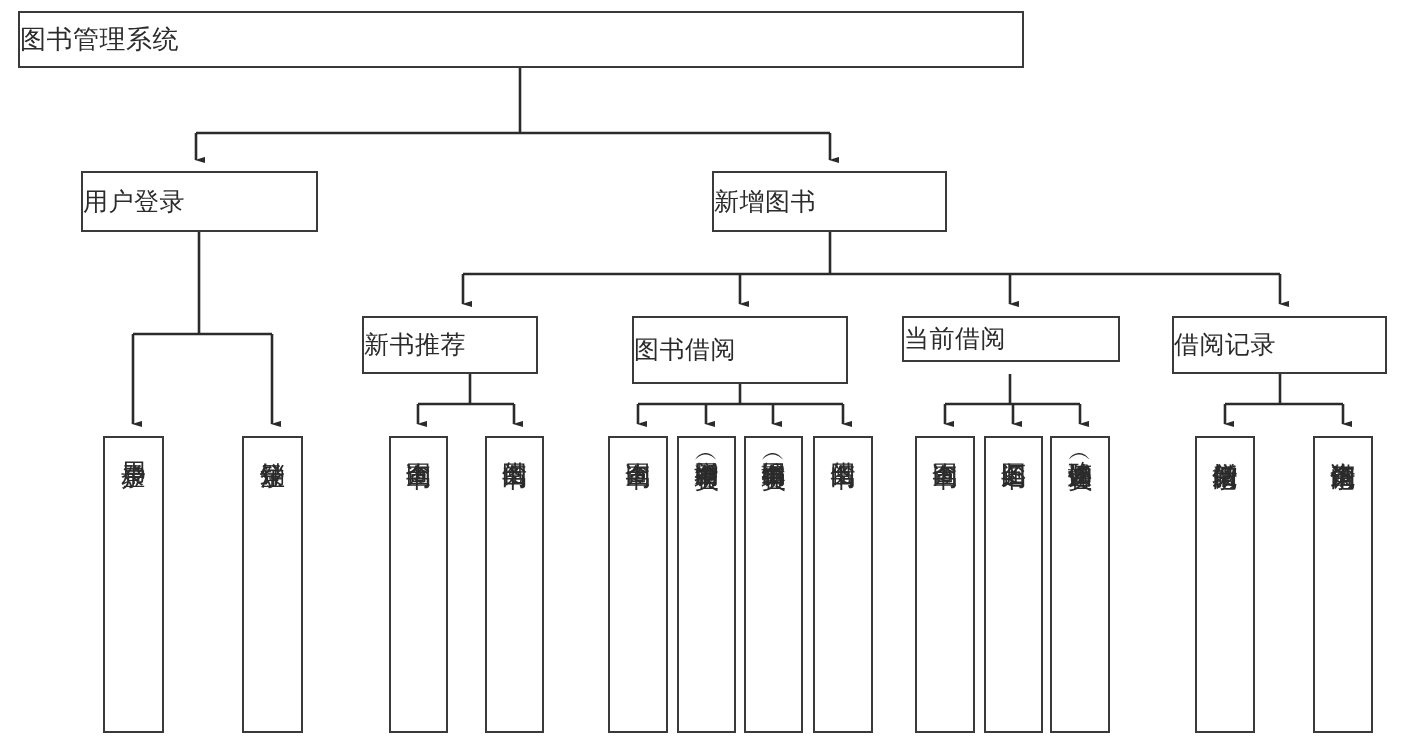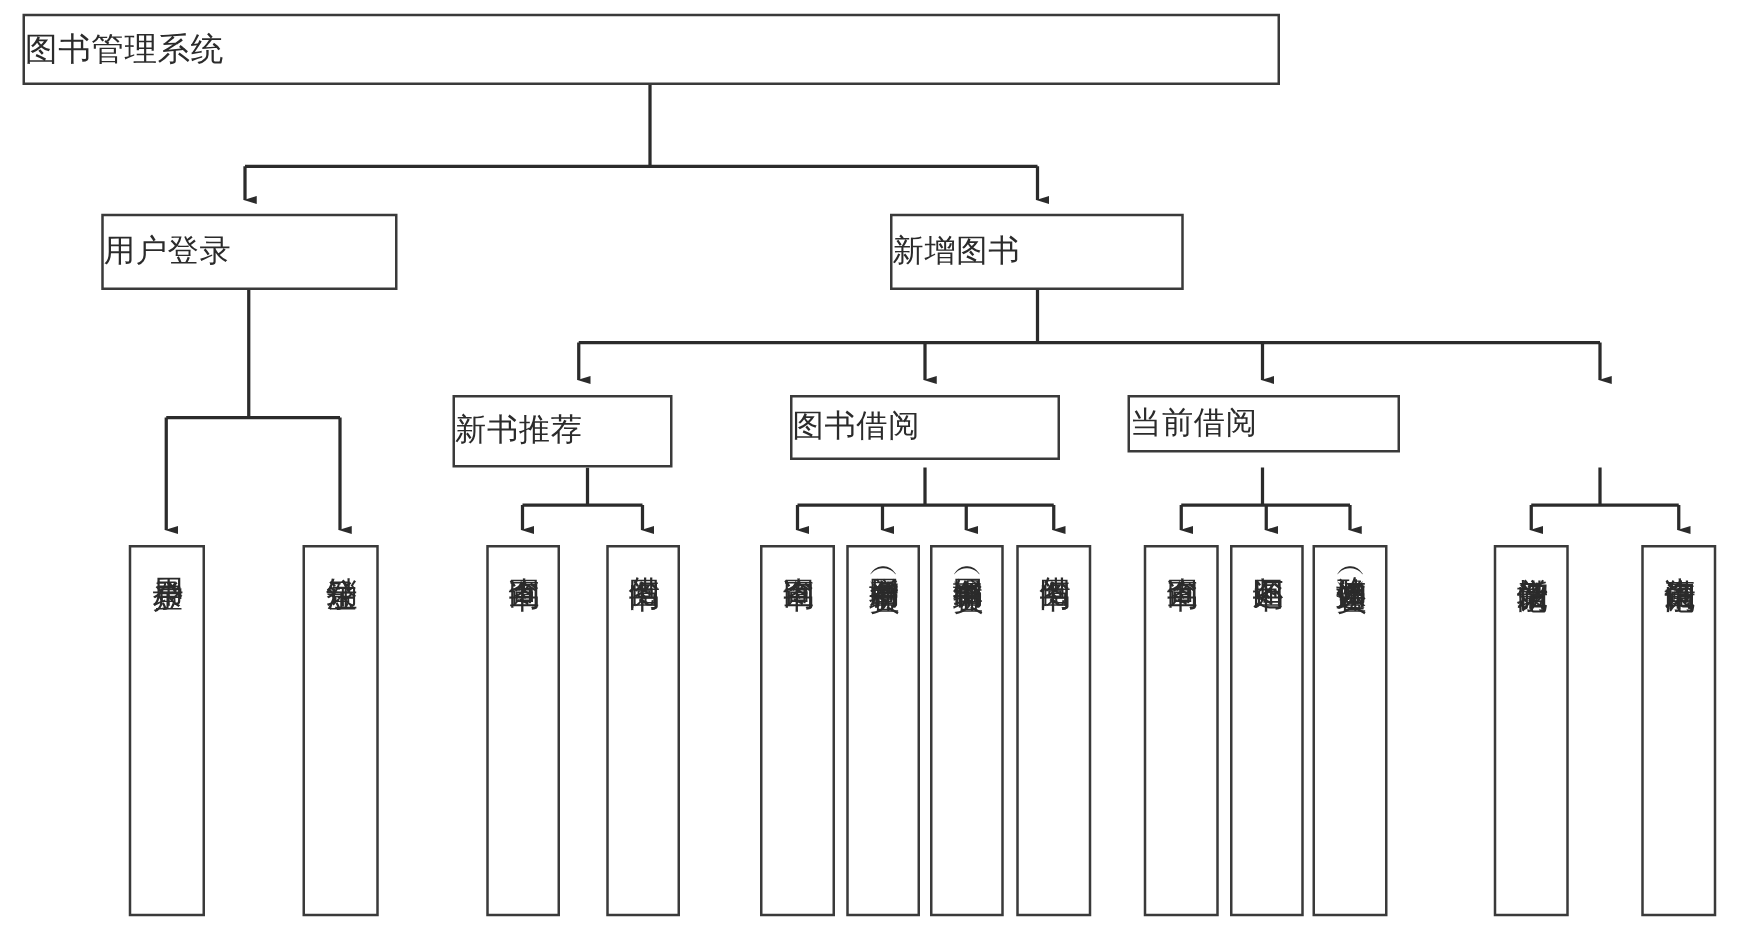--- a/index.html
+++ b/index.html
@@ -136,26 +136,29 @@
   <div class="node-box h-node" style="left:81px; top:171px; width:237px; height:61px;">
     <span class="node-label">用户登录</span>
   </div>
   <div class="node-box h-node" style="left:712px; top:171px; width:235px; height:61px;">
     <span class="node-label">新增图书</span>
   </div>
 
   <div class="node-box h-node" style="left:362px; top:316px; width:176px; height:58px;">
     <span class="node-label">新书推荐</span>
   </div>
-  <div class="node-box h-node" style="left:632px; top:316px; width:216px; height:52px;">
+  <div class="node-box h-node" style="left:632px; top:316px; width:216px; height:68px;">
     <span class="node-label">图书借阅</span>
   </div>
   <div class="node-box h-node" style="left:902px; top:316px; width:218px; height:46px;">
     <span class="node-label">当前借阅</span>
   </div>
+  <div class="node-box h-node" style="left:1172px; top:316px; width:215px; height:58px;">
+    <span class="node-label">借阅记录</span>
+  </div>
 
   <div class="node-box v-node" style="left:103px; top:436px; width:61px; height:297px;">
     <span class="node-label">用户登录</span>
   </div>
   <div class="node-box v-node" style="left:242px; top:436px; width:61px; height:297px;">
     <span class="node-label">注销登录</span>
   </div>
 
   <div class="node-box v-node" style="left:389px; top:436px; width:59px; height:297px;">
     <span class="node-label">查询图书</span>

